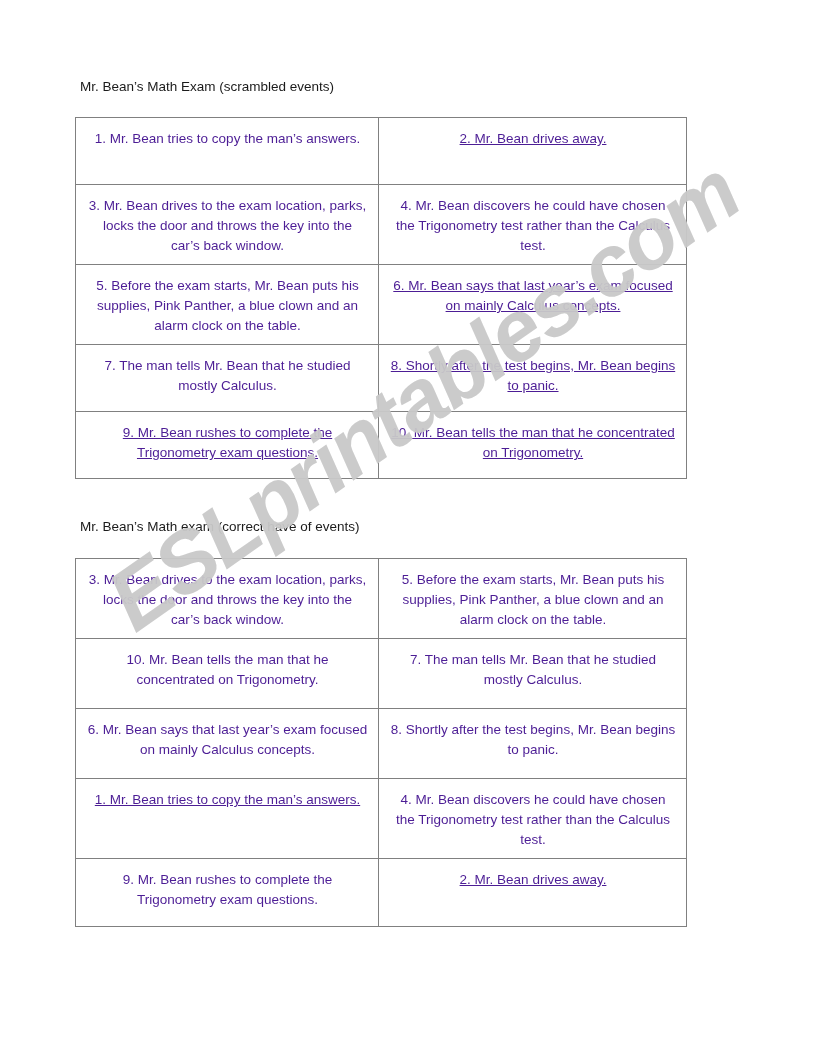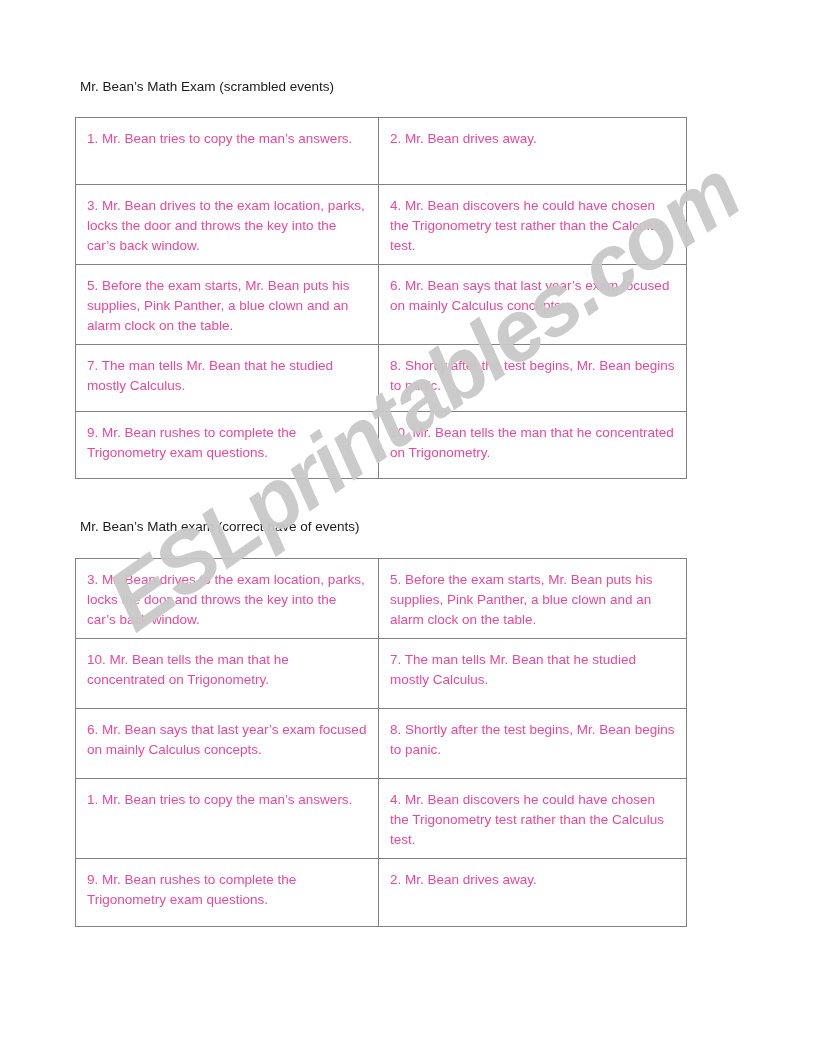--- a/index.html
+++ b/index.html
@@ -16,20 +16,21 @@
     color: #1b1b1b;
   }
 
   .page {
     position: absolute;
     left: 0;
     top: 0;
     width: 821px;
     height: 1062px;
     background: #ffffff;
+    text-align: center;
   }
 
   
   .watermark-layer {
     position: absolute;
     left: 0;
     top: 0;
     width: 821px;
     height: 1062px;
     pointer-events: none;
@@ -83,41 +84,41 @@
   }
   #table-1 { top: 117px; }
   #table-2 { top: 558px; }
 
   table.events-table td {
     border: 1px solid #808080;
     vertical-align: top;
     padding: 11px 10px 8px 11px;
     font-size: 13.5px;
     line-height: 20px;
-    color: #ec4899;
+    color: #4c1d95;
     background: transparent;
   }
   table.events-table col.col-left  { width: 303px; }
   table.events-table col.col-right { width: 308px; }
 
   
   #table-1 tr:nth-child(1) td { height: 47px; }
   #table-1 tr:nth-child(2) td { height: 54px; }
   #table-1 tr:nth-child(3) td { height: 57px; }
   #table-1 tr:nth-child(4) td { height: 47px; }
   #table-1 tr:nth-child(5) td { height: 47px; }
 
   #table-2 tr:nth-child(1) td { height: 48px; }
   #table-2 tr:nth-child(2) td { height: 50px; }
   #table-2 tr:nth-child(3) td { height: 50px; }
   #table-2 tr:nth-child(4) td { height: 56px; }
   #table-2 tr:nth-child(5) td { height: 48px; }
 
   
-  td.pad-mid { padding-top: 20px; }
+  td.pad-mid { padding-top: 20px; text-decoration: underline; }
 </style>
 </head>
 <body>
 
 <div class="page">
 
   <div class="content">
 
     <div class="section-heading" id="heading-1">Mr. Bean’s Math Exam (scrambled events)</div>
 

